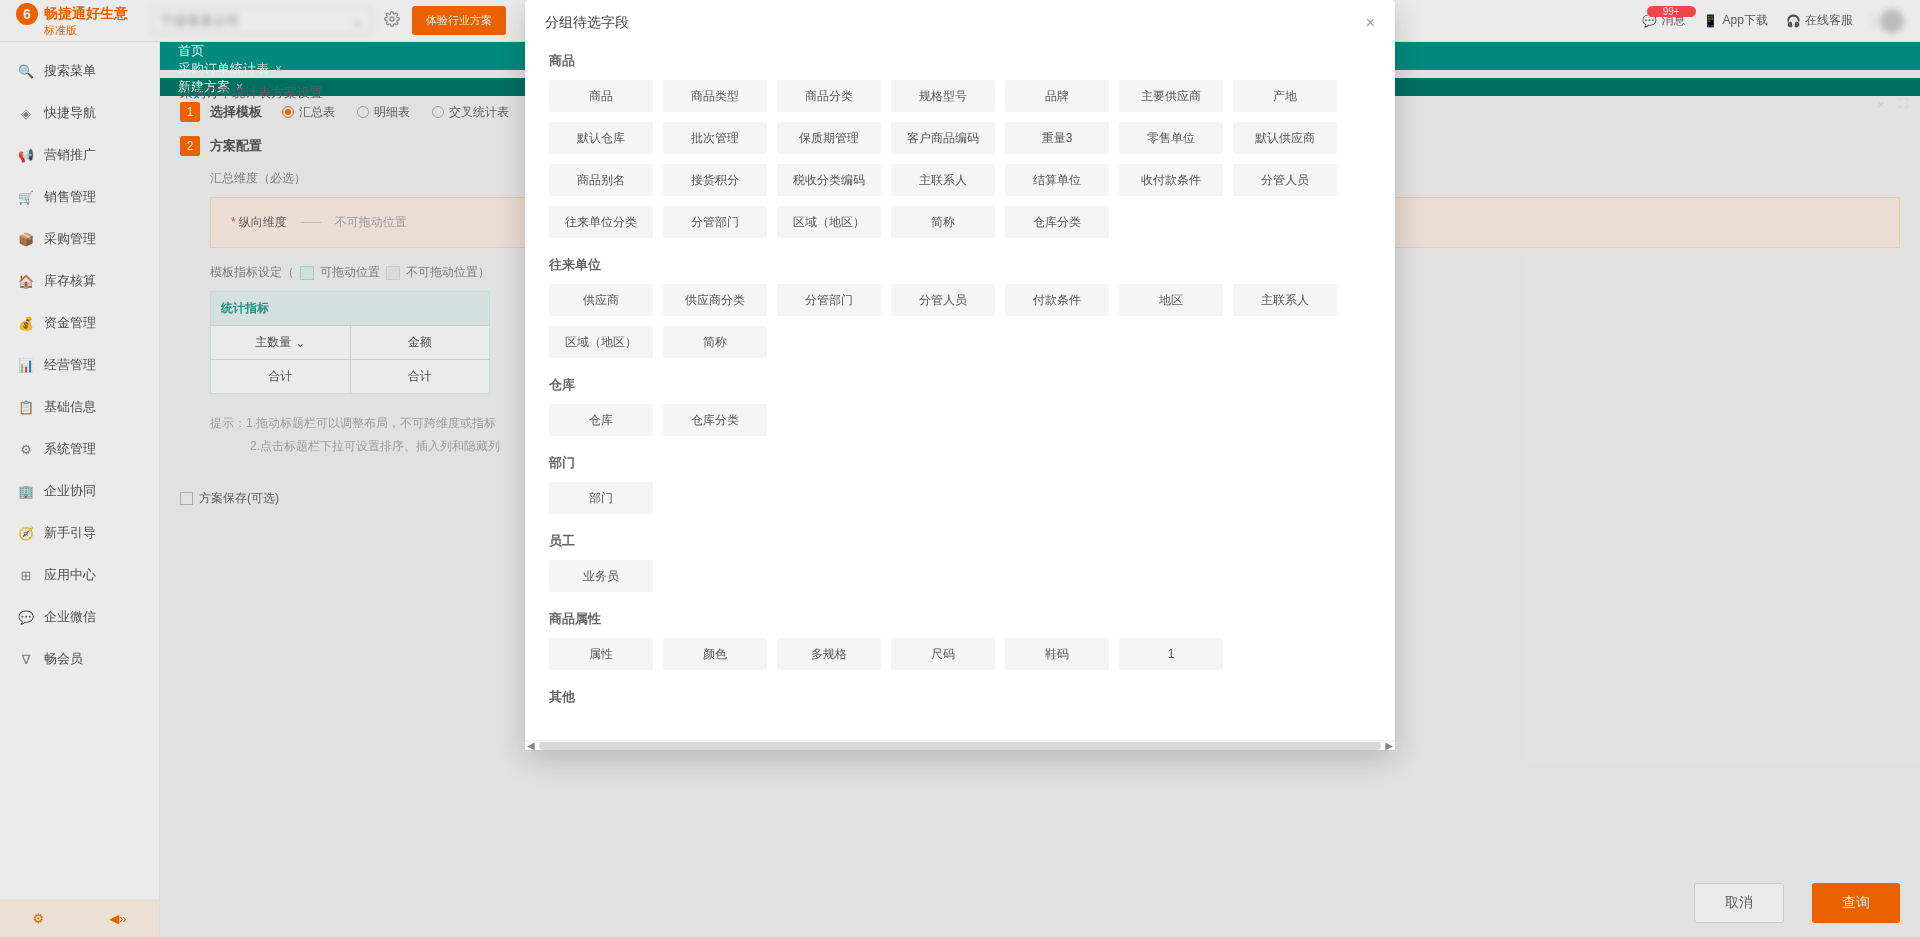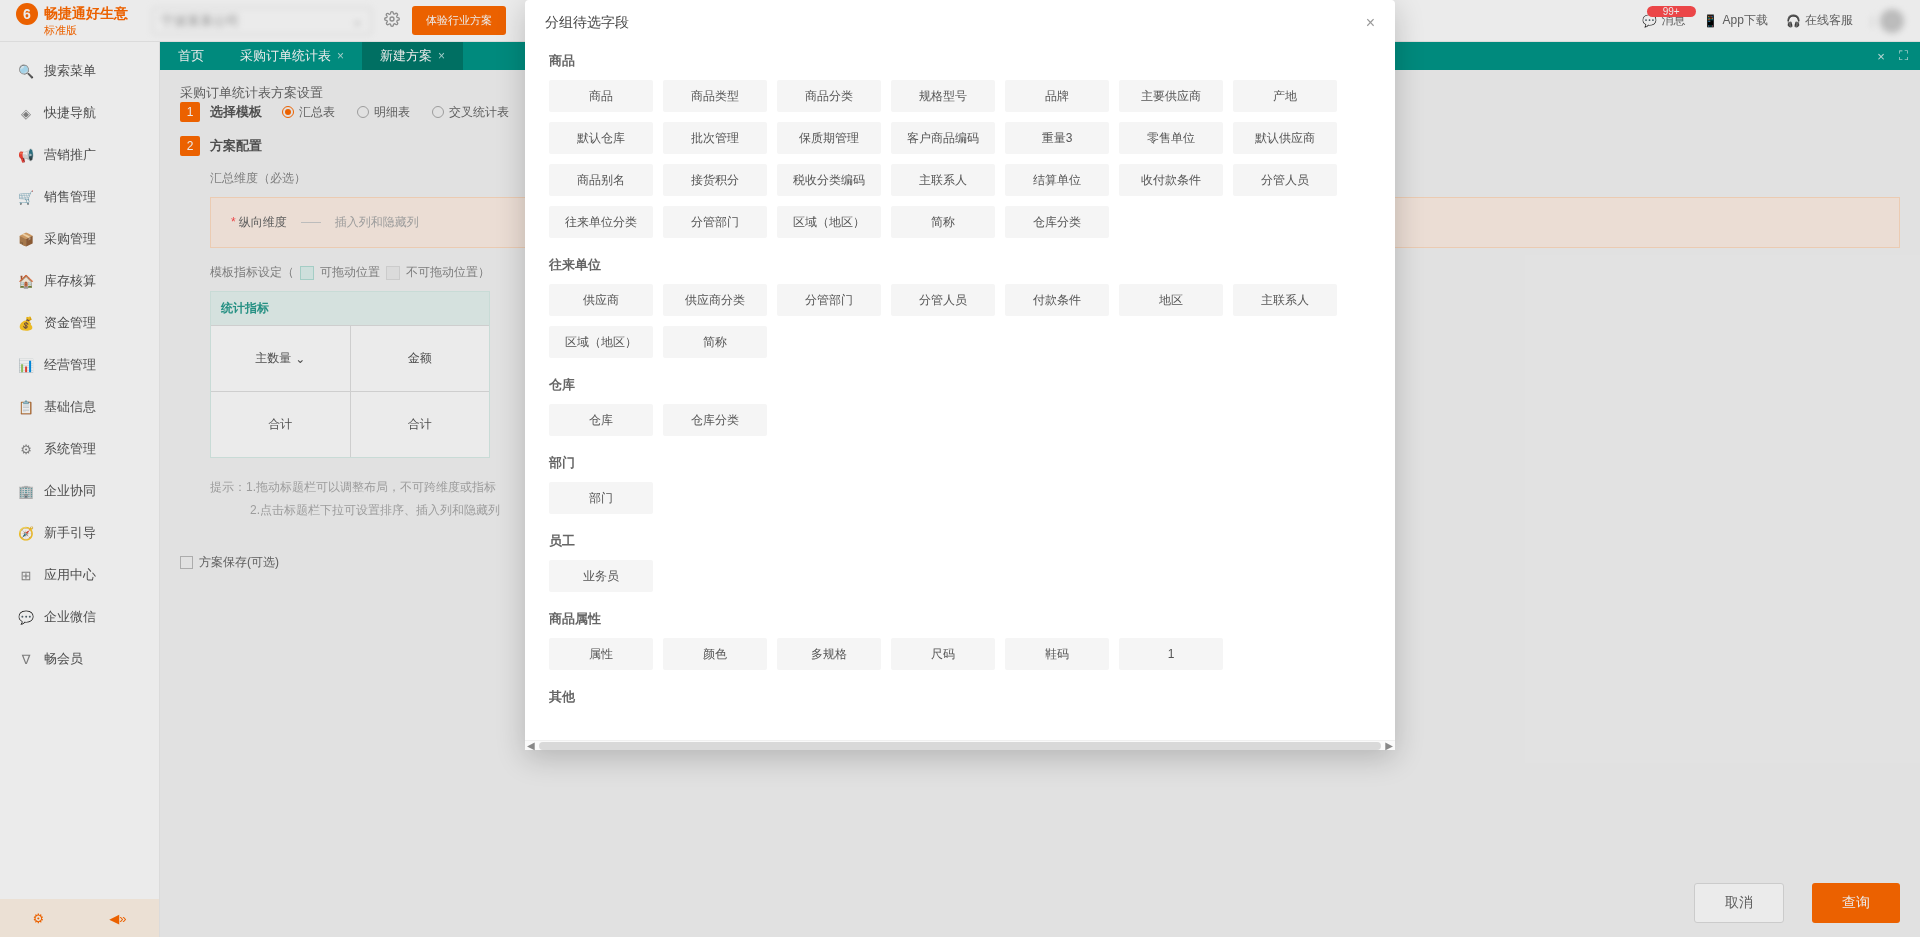--- a/index.html
+++ b/index.html
@@ -27,21 +27,21 @@
 
 
 .sidebar { width: 160px; background: #fff; border-right: 1px solid #eee; display: flex; flex-direction: column; }
 .side-list { flex: 1; padding-top: 8px; }
 .side-item { display: flex; align-items: center; gap: 10px; padding: 12px 18px; color: #555; cursor: pointer; font-size: 13px; }
 .side-ico { width: 16px; height: 16px; display: inline-flex; align-items: center; justify-content: center; color: #888; }
 .side-footer { height: 38px; background: #fff4e6; display: flex; align-items: center; justify-content: space-around; color: #ff6a00; }
 
 
 .main { flex: 1; display: flex; flex-direction: column; background: #f5f5f5; min-width: 0; }
-.tabs { height: 28px; background: #009688; display: flex; align-items: stretch; color: #fff; }
+.tabs { height: 28px; background: #009688; display: flex; align-items: stretch; color: #fff; flex-direction: column; }
 .tab { display: flex; align-items: center; padding: 0 18px; cursor: pointer; font-size: 13px; gap: 6px; }
 .tab.active { background: #00796b; }
 .tab-close { color: #b2dfdb; font-size: 12px; }
 .tabs-right { margin-left: auto; display: flex; align-items: center; gap: 14px; padding-right: 12px; color: #d0ece9; }
 
 .page-body { flex: 1; padding: 14px 20px; overflow: auto; }
 .page-title { color: #666; font-size: 13px; }
 .step-row { display: flex; align-items: center; gap: 10px; margin-bottom: 14px; }
 .step-num { width: 20px; height: 20px; background: #ff6a00; color: #fff; display: flex; align-items: center; justify-content: center; font-size: 12px; border-radius: 2px; }
 .step-label { color: #555; font-weight: 600; font-size: 13px; }
@@ -59,21 +59,21 @@
 .dim-sep { width: 20px; border-top: 1px solid #ccc; }
 .dim-input { color: #aaa; font-size: 12px; }
 
 .indicator-hint { color: #888; font-size: 12px; margin-bottom: 10px; display: flex; align-items: center; gap: 6px; }
 .hint-box { display: inline-block; width: 14px; height: 14px; background: #e0f2ef; border: 1px solid #b2dfd6; }
 .hint-box.gray { background: #eee; border-color: #ddd; }
 
 .indicator-table { border: 1px solid #d9eee9; background: #fff; width: 280px; }
 .ind-head { background: #e8f5f1; color: #2a9d8f; padding: 8px 10px; font-size: 12px; font-weight: 600; }
 .ind-row { display: flex; }
-.ind-cell { flex: 1; padding: 24px 10px; border-top: 1px solid #e0e0e0; text-align: center; font-size: 12px; color: #555; display: flex; align-items: center; justify-content: center; gap: 4px; }
+.ind-cell { flex: 1; padding: 8px 10px; border-top: 1px solid #e0e0e0; text-align: center; font-size: 12px; color: #555; display: flex; align-items: center; justify-content: center; gap: 4px; }
 .ind-cell + .ind-cell { border-left: 1px solid #e0e0e0; }
 
 .tips { color: #aaa; font-size: 12px; margin-top: 18px; line-height: 1.9; }
 
 .save-row { margin-top: 32px; display: flex; align-items: center; gap: 6px; color: #666; font-size: 12px; }
 .chk { width: 13px; height: 13px; border: 1px solid #bbb; display: inline-block; }
 
 
 .footer-btns { position: absolute; right: 20px; bottom: 14px; display: flex; gap: 28px; }
 .btn { padding: 10px 30px; border-radius: 3px; font-size: 14px; cursor: pointer; border: none; }
@@ -260,21 +260,21 @@
         <div class="step-row">
           <span class="step-num">2</span>
           <span class="step-label">方案配置</span>
         </div>
 
         <div class="config-block">
           <div class="config-title">汇总维度（必选）</div>
           <div class="dim-box">
             <span class="dim-label"><span class="req">*</span><span>纵向维度</span></span>
             <span class="dim-sep"></span>
-            <span class="dim-input">插入列和隐藏列</span>
+            <span class="dim-input">不可拖动位置</span>
           </div>
 
           <div class="indicator-hint">
             <span>模板指标设定（</span>
             <span class="hint-box"></span>
             <span>可拖动位置</span>
             <span class="hint-box gray"></span>
             <span>不可拖动位置）</span>
           </div>
 

